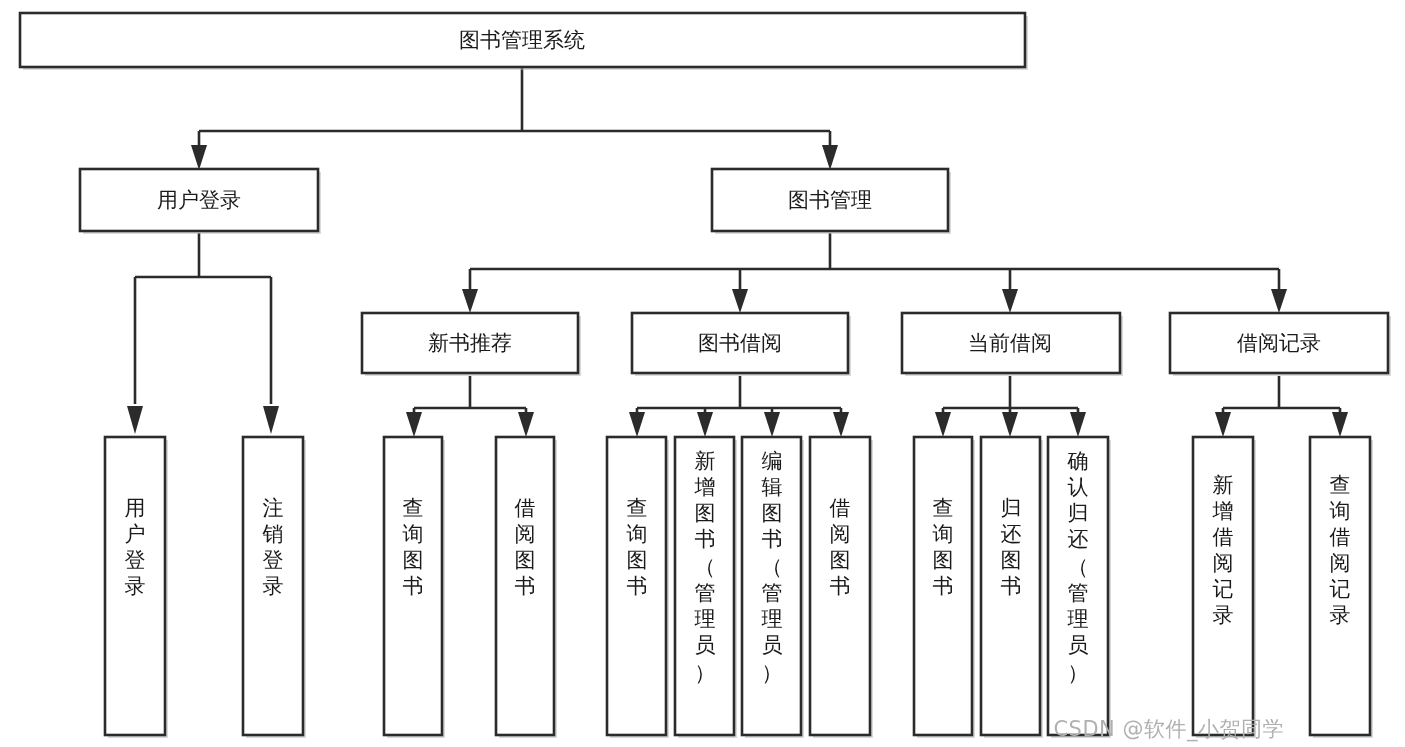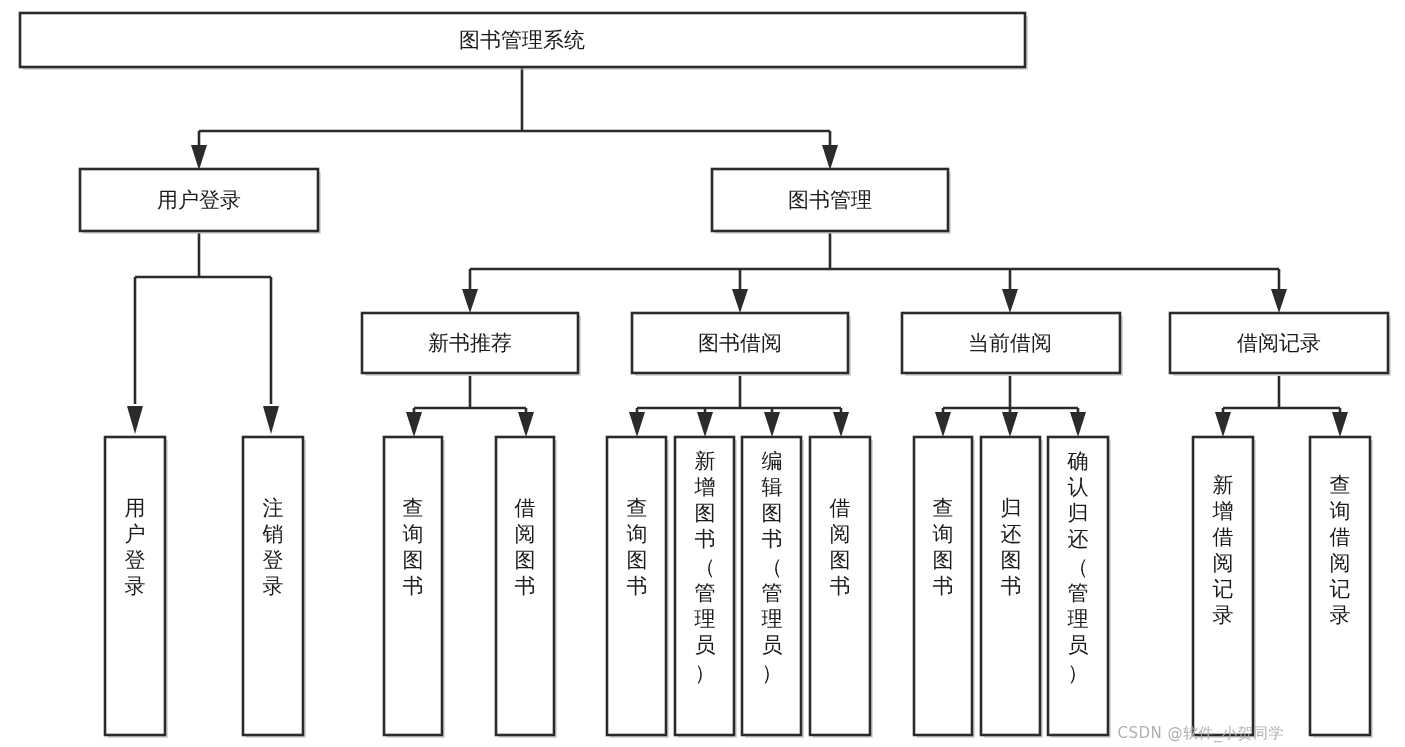--- a/index.html
+++ b/index.html
@@ -56,21 +56,21 @@
     font-family: "DejaVu Sans", "Liberation Sans", sans-serif;
     font-size: 21px;
     fill: #1a1a1a;
     text-anchor: middle;
   }
   .watermark {
     position: absolute;
     right: 8px;
     bottom: 4px;
     font-family: "DejaVu Sans", "Liberation Sans", sans-serif;
-    font-size: 15px;
+    font-size: 21px;
     color: #b0b0b0;
     letter-spacing: 0.5px;
     white-space: nowrap;
     pointer-events: none;
   }
 </style>
 </head>
 <body>
 
 <div id="diagram-root">

